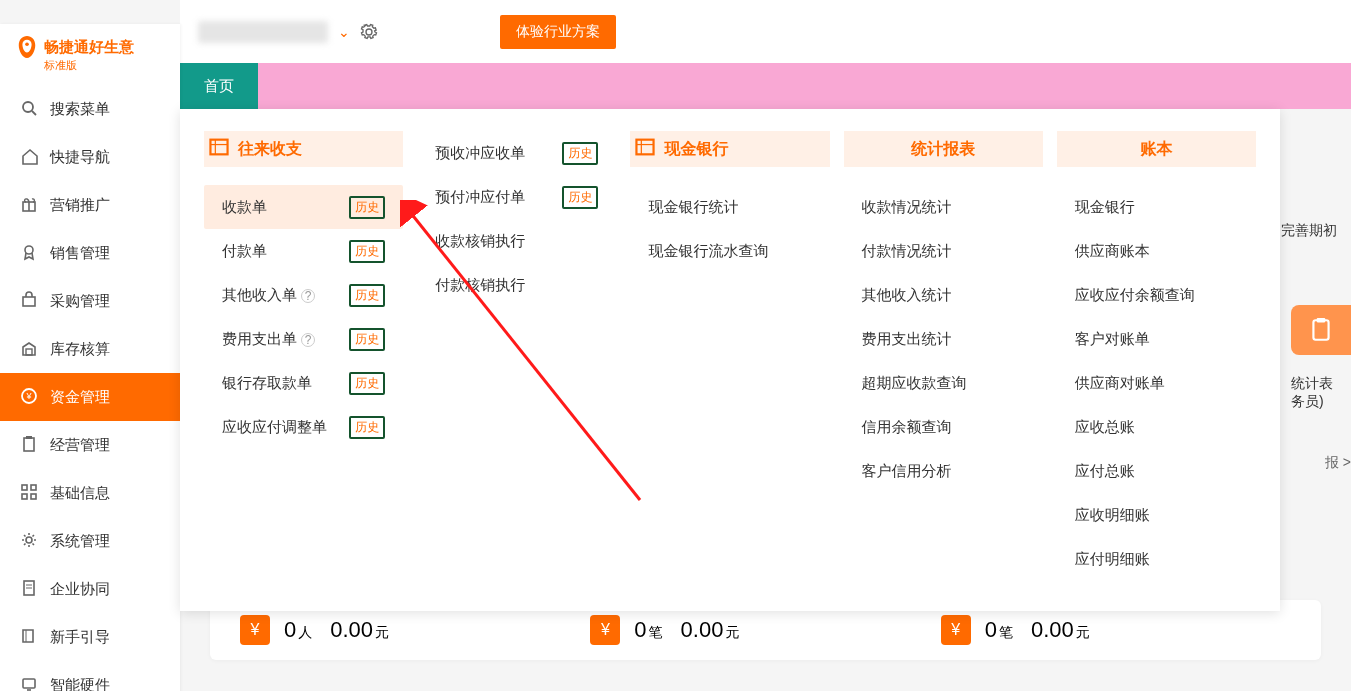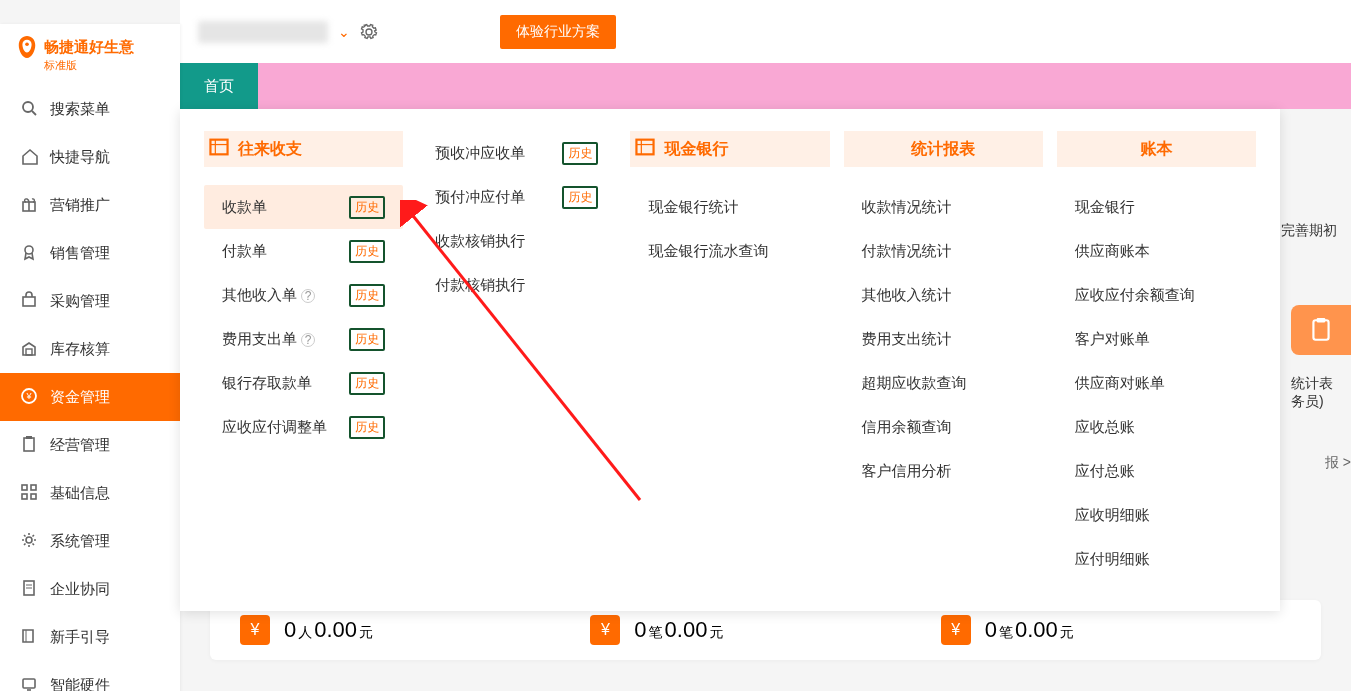--- a/index.html
+++ b/index.html
@@ -48,21 +48,21 @@
 .sliver-block { position: absolute; right: 0; top: 305px; width: 60px; height: 50px; background: #ff944d; border-radius: 8px 0 0 8px; display:flex; align-items:center; justify-content:center; }
 .sliver-text2 { position: absolute; right: 0; top: 375px; width: 60px; font-size: 14px; color: #333; }
 .sliver-text3 { position: absolute; right: 0; top: 454px; font-size: 14px; color: #666; }
 
 
 .stat-row { position: absolute; left: 210px; top: 600px; right: 30px; height: 60px; background: #fff; border-radius: 6px; box-shadow: 0 1px 4px rgba(0,0,0,0.04); display: flex; align-items: center; padding: 0 30px; }
 .stat { display: flex; align-items: center; gap: 14px; flex: 1; }
 .stat-icon { width: 30px; height: 30px; background: #ff6a00; border-radius: 4px; display:flex; align-items:center; justify-content:center; color:#fff; font-size:16px; }
 .stat-num { font-size: 22px; font-weight: 500; }
 .stat-unit { font-size: 14px; margin-left: 2px; }
-.stat-pair { display:flex; align-items:baseline; gap: 2px; }
+.stat-pair { display:flex; align-items:baseline; gap: 18px; }
 
 
 .arrow { position: absolute; left: 400px; top: 200px; width: 320px; height: 320px; pointer-events: none; z-index: 40; }
 </style>
 </head>
 <body>
 
 <div class="sidebar">
   <div class="logo-area">
     <div class="logo-row">

